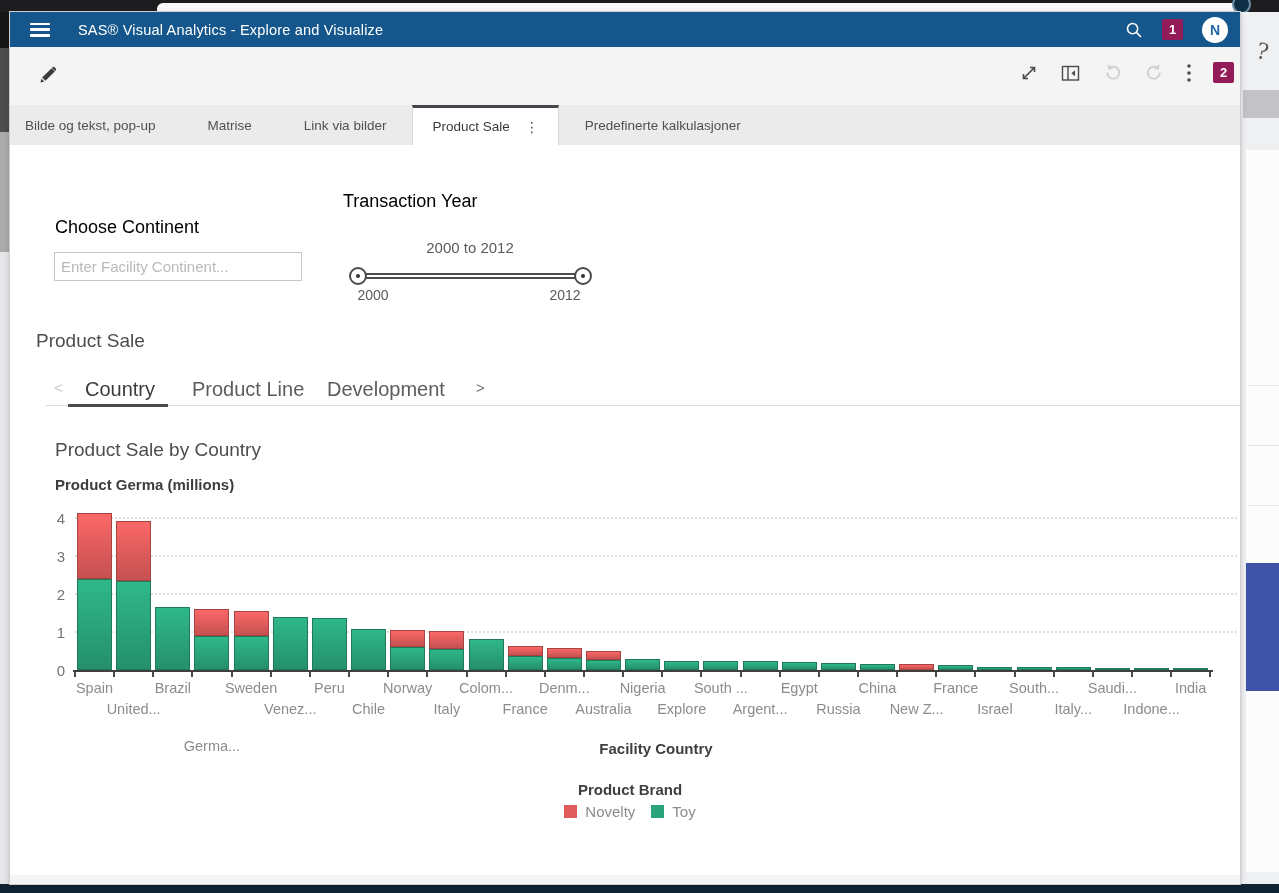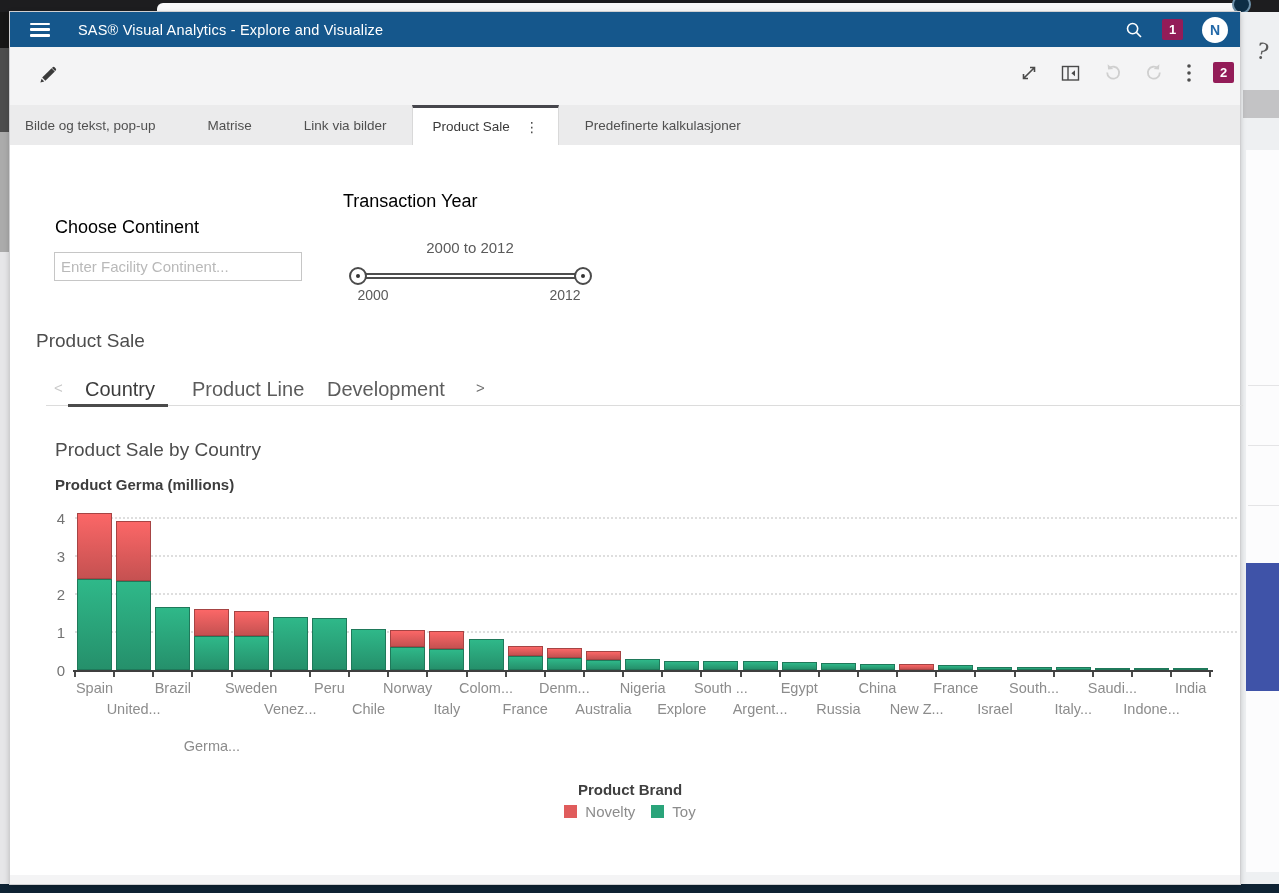--- a/index.html
+++ b/index.html
@@ -224,20 +224,21 @@
         <span class="itab" style="left:146px">Product Line</span>
         <span class="itab" style="left:281px">Development</span>
         <span class="ichev right">&gt;</span>
         <span class="itab-underline"></span>
       </div>
 
       <div class="chart-title">Product Sale by Country</div>
       <div class="chart-ylabel">Product Germa (millions)</div>
       <div id="chart-plot">
         <div class="axisline"></div>
+        <div class="xaxis-title">Facility Country</div>
         <div class="legend-title">Product Brand</div>
         <div class="legend-row">
           <span class="legend-item">
             <span class="swatch" style="background: rgb(224, 92, 92);"></span>
             <span>Novelty</span>
           </span>
           <span class="legend-item">
             <span class="swatch" style="background: rgb(42, 164, 122);"></span>
             <span>Toy</span>
           </span>

